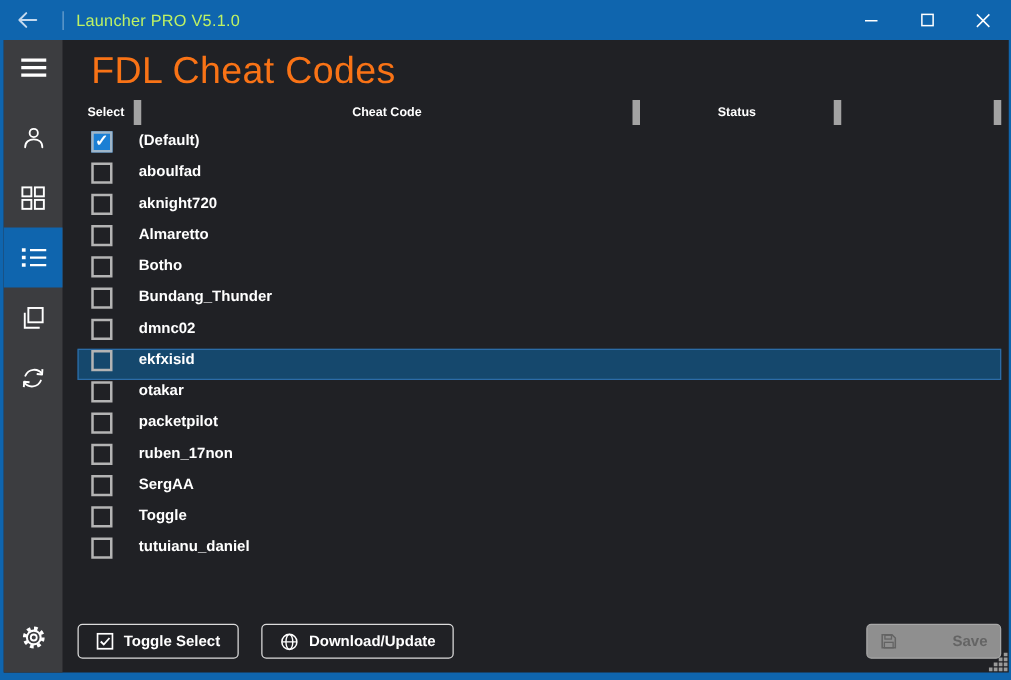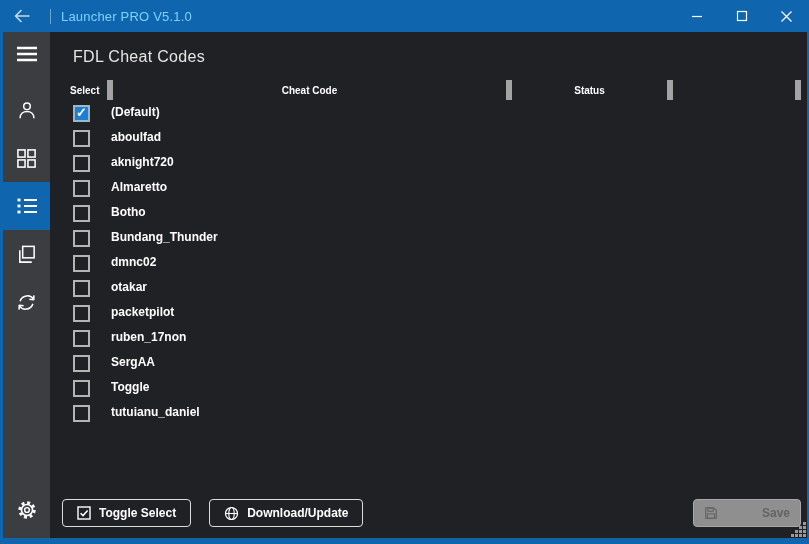--- a/index.html
+++ b/index.html
@@ -6,38 +6,38 @@
   html,body { width:809px; height:544px; background:#000; }
   body { font-family:"Liberation Sans", sans-serif; }
 
   .window { position:relative; width:809px; height:544px; background:#0f65ae; overflow:hidden; }
 
   
   .titlebar { position:absolute; top:0; left:0; right:0; height:32px; background:#0f65ae;
               display:flex; align-items:center; }
   .back-button { width:44px; height:32px; display:flex; align-items:center; justify-content:center; cursor:pointer; }
   .titlebar-sep { width:1px; height:15px; background:rgba(255,255,255,.4); margin:0 10px 0 6px; }
-  .title-text { color:#7dd3fc; font-size:13px; letter-spacing:.2px; }
+  .title-text { color:#bef264; font-size:13px; letter-spacing:.2px; }
   .win-controls { margin-left:auto; display:flex; height:32px; }
   .win-btn { width:45px; height:32px; display:flex; align-items:center; justify-content:center; cursor:pointer; }
 
   
   .app-body { position:absolute; top:32px; left:3px; right:2px; bottom:6px;
               display:flex; background:#202125; }
 
   
   .sidebar { width:47px; background:#3c3d40; display:flex; flex-direction:column; align-items:stretch; flex:none; }
   .side-item { height:48px; display:flex; align-items:center; justify-content:center; cursor:pointer; }
   .side-item.hamburger { height:44px; margin-bottom:10px; }
   .side-item.active { background:#0f65ae; }
   .side-item.settings { margin-top:auto; margin-bottom:8px; height:40px; }
 
   
   .main { flex:1; display:flex; flex-direction:column; padding:0 6px 11px 12px; min-width:0; }
-  .heading { color:#e5e5e5; font-size:16px; font-weight:400; margin:12px 0 10px 11px; line-height:26px; letter-spacing:.3px; }
+  .heading { color:#f97316; font-size:30px; font-weight:400; margin:12px 0 10px 11px; line-height:26px; letter-spacing:.3px; }
 
   .table-header { display:flex; height:20px; align-items:center; margin-bottom:4px; }
   .th { color:#fff; font-size:10px; font-weight:700; height:20px; display:flex; align-items:center;
         border-right:6px solid #a3a3a3; }
   .th-select { width:51px; padding-left:8px; }
   .th-cheat  { width:399px; justify-content:center; }
   .th-status { width:161px; justify-content:center;text-align:right; }
   .th-extra  { flex:1; }
 
   .rows { display:flex; flex-direction:column; }
@@ -209,20 +209,24 @@
         <div class="row">
           <div class="checkbox"></div>
           <div class="row-label">Bundang_Thunder</div>
         </div>
 
         <div class="row">
           <div class="checkbox"></div>
           <div class="row-label">dmnc02</div>
         </div>
 
+        <div class="row selected">
+          <div class="checkbox"></div>
+          <div class="row-label">ekfxisid</div>
+        </div>
 
         <div class="row">
           <div class="checkbox"></div>
           <div class="row-label">otakar</div>
         </div>
 
         <div class="row">
           <div class="checkbox"></div>
           <div class="row-label">packetpilot</div>
         </div>

